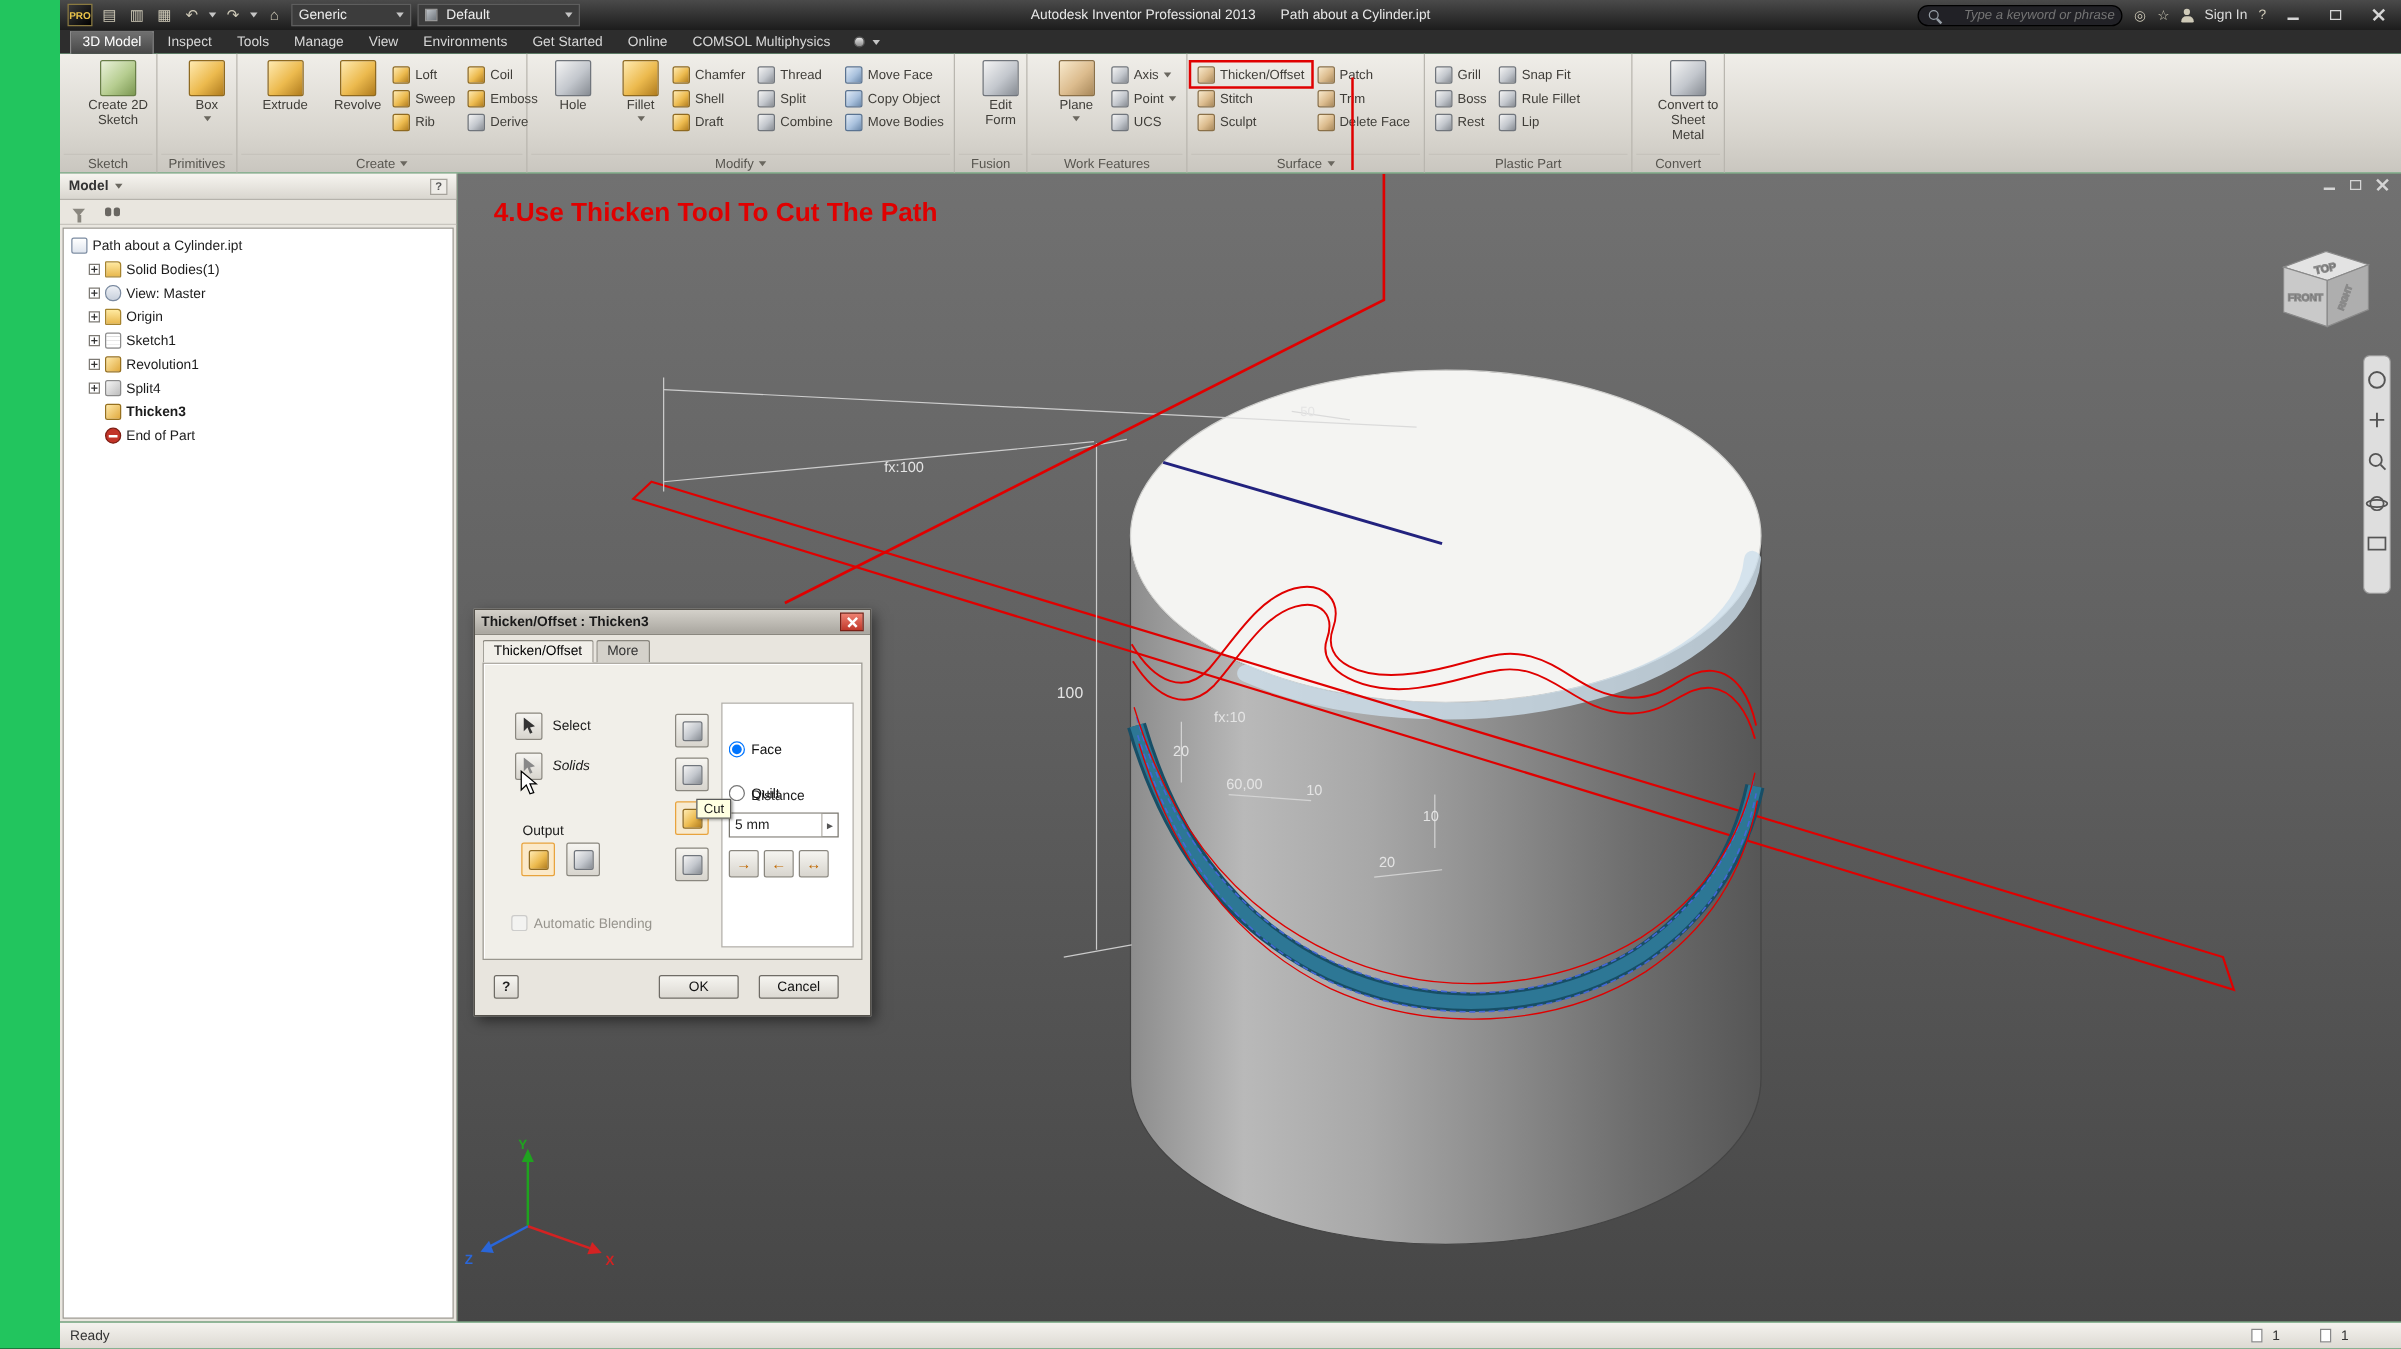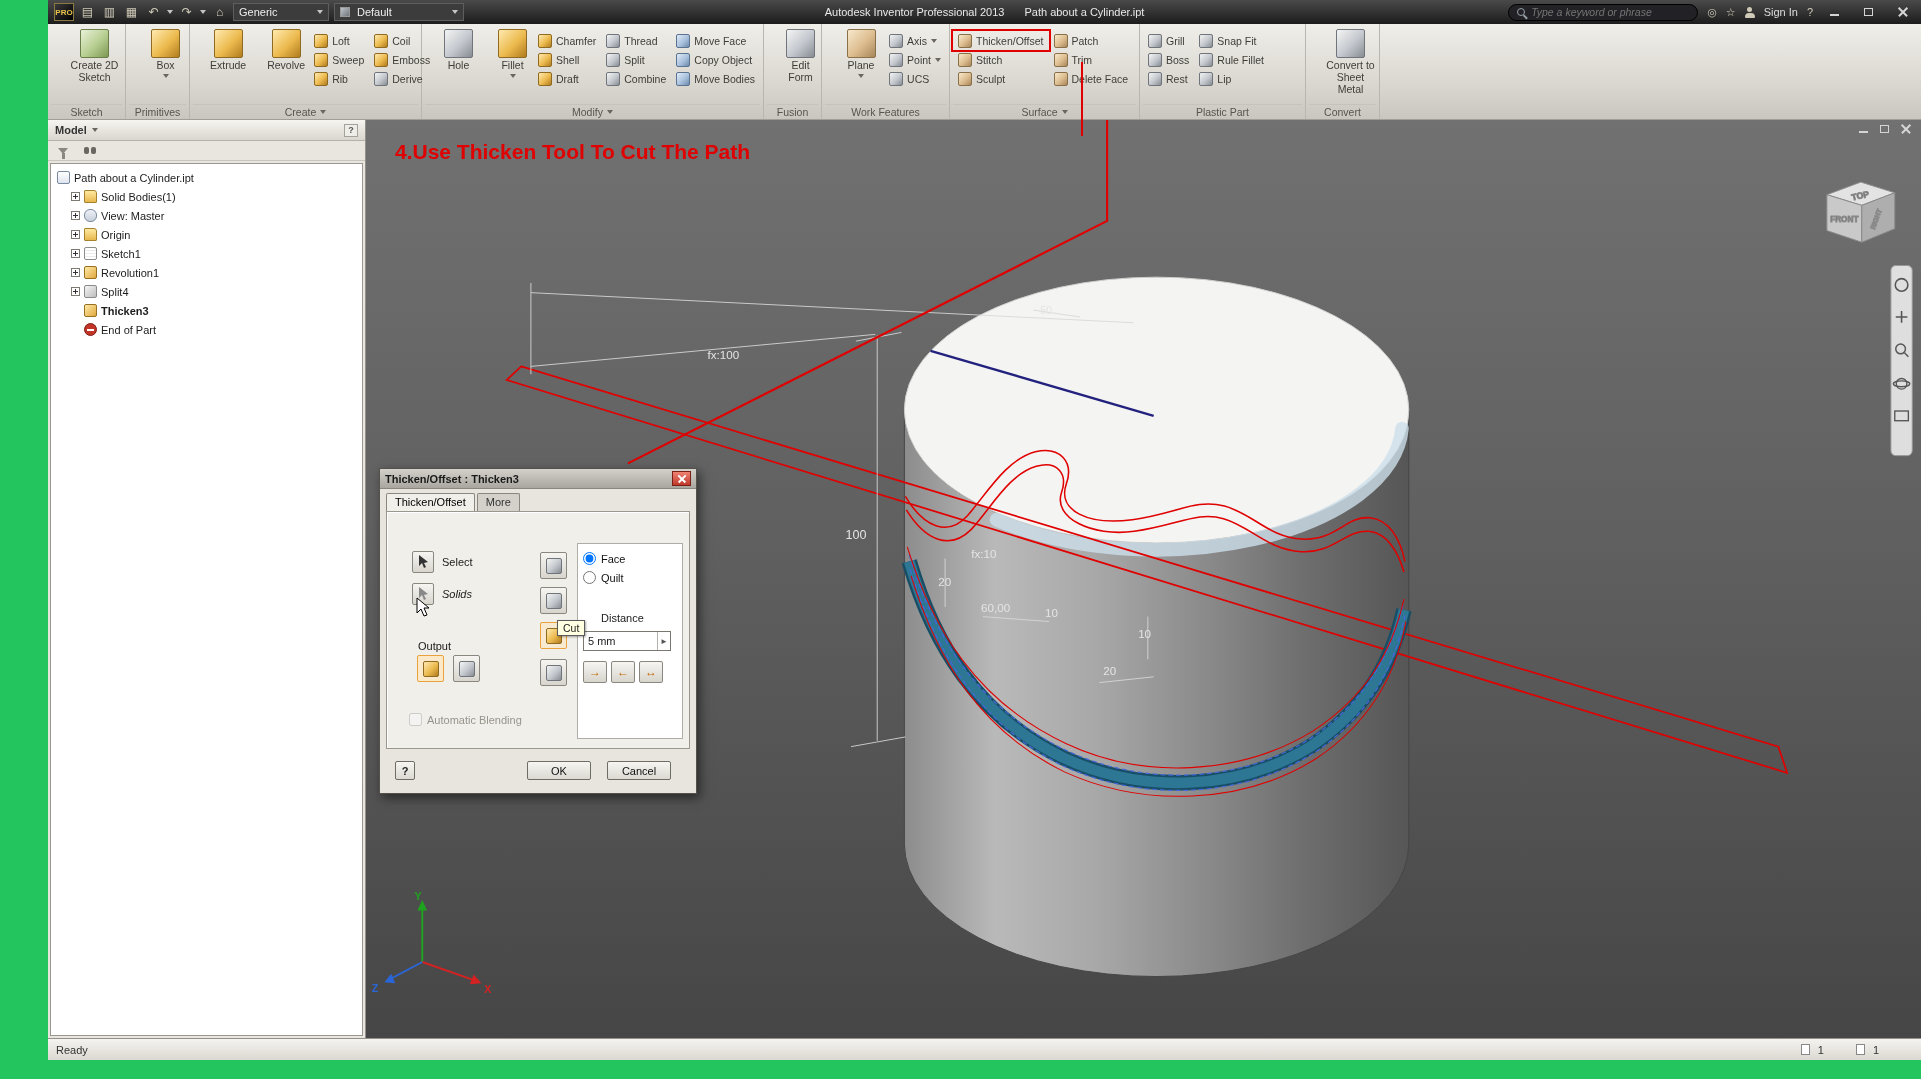--- a/index.html
+++ b/index.html
@@ -9,21 +9,21 @@
 
 .titlebar{height:24px;background:linear-gradient(#4a4a4a,#1c1c1c);display:flex;align-items:center;color:#ddd;font-size:11px;padding:0 6px;gap:5px;position:relative;}
 .app-logo{width:20px;height:18px;background:linear-gradient(135deg,#3a3a3a,#000);border:1px solid #8a7a40;color:#e8c24a;font-size:8px;font-weight:bold;display:flex;align-items:center;justify-content:center;}
 .qat-icon{width:17px;height:18px;display:flex;align-items:center;justify-content:center;color:#cfcab8;font-size:12px;cursor:default;}
 .combo{height:18px;background:#3c3c3c;border:1px solid #5e5e5e;display:flex;align-items:center;padding:0 5px;gap:7px;color:#eee;}
 .swatch{width:10px;height:10px;background:linear-gradient(135deg,#bfc4c9,#70767c);border:1px solid #999;}
 .dd{width:0;height:0;border-left:3.5px solid transparent;border-right:3.5px solid transparent;border-top:4px solid #6a675f;}
 .dd.light{border-top-color:#c5c5c5;}
 .tb-title{position:absolute;left:0;right:0;text-align:center;font-size:11px;color:#e8e8e8;pointer-events:none;display:flex;justify-content:center;gap:20px;}
 .tb-right{margin-left:auto;display:flex;align-items:center;gap:9px;z-index:2;}
-.searchbox{width:190px;height:17px;background:#212126;border:1px solid #000;border-radius:9px;display:flex;align-items:center;padding:0 8px;gap:6px;}
+.searchbox{width:164px;height:17px;background:#212126;border:1px solid #000;border-radius:9px;display:flex;align-items:center;padding:0 8px;gap:20px;}
 .searchbox input{flex:1;background:transparent;border:none;outline:none;color:#9a9a9a;font-style:italic;font-size:10.5px;}
 .ic-mag{width:8px;height:8px;border:1.5px solid #98a0a8;border-radius:50%;position:relative;flex:none;}
 .ic-mag::after{content:"";position:absolute;width:5px;height:1.5px;background:#98a0a8;transform:rotate(45deg);right:-4px;bottom:-2px;}
 .tb-ico{color:#cfcab8;font-size:11px;}
 .ic-user{position:relative;width:10px;height:11px;}
 .ic-user::before{content:"";position:absolute;left:2.5px;top:0;width:5px;height:5px;border-radius:50%;background:#cfcab8;}
 .ic-user::after{content:"";position:absolute;left:0;bottom:0;width:10px;height:5px;border-radius:4px 4px 1px 1px;background:#cfcab8;}
 .winbtn{width:25px;height:17px;display:flex;align-items:center;justify-content:center;}
 .ic-min{width:9px;height:9px;position:relative;}
 .ic-min::after{content:"";position:absolute;left:0;right:0;bottom:1px;height:2px;background:#d5d5d5;}
@@ -111,21 +111,21 @@
 .dlg-tip{position:absolute;background:#ffffe1;border:1px solid #5a5a5a;padding:1px 5px;font-size:10.5px;z-index:25;box-shadow:1px 1px 2px rgba(0,0,0,.35);}
 .dlg-lbl{position:absolute;font-size:11px;color:#1a1a1a;}
 .wbox{position:absolute;background:#fff;border:1px solid #b0ada6;}
 .dist-input{position:absolute;display:flex;background:#fff;border:1px solid #7a776f;}
 .dist-input input{flex:1;border:none;outline:none;font-size:11px;padding:2px 4px;width:60px;color:#222;background:#fff;}
 .dist-fly{width:13px;display:flex;align-items:center;justify-content:center;border-left:1px solid #b5b2ab;color:#555;font-size:8px;}
 .flip-btn{position:absolute;width:24px;height:22px;background:linear-gradient(#f6f5f1,#d8d5ce);border:1px solid #8a877f;border-radius:2px;display:flex;align-items:center;justify-content:center;color:#c06800;font-weight:bold;font-size:12px;}
 .dlg-btn{position:absolute;width:64px;height:19px;background:linear-gradient(#f6f5f1,#dcd9d2);border:1px solid #6f6c66;border-radius:2px;font-size:11px;display:flex;align-items:center;justify-content:center;color:#111;}
 .help-btn{position:absolute;width:20px;height:19px;background:linear-gradient(#f6f5f1,#dcd9d2);border:1px solid #6f6c66;border-radius:2px;font-weight:bold;display:flex;align-items:center;justify-content:center;color:#222;}
 .chk{position:absolute;display:flex;align-items:center;gap:5px;color:#97948d;}
-.radio-row{display:flex;align-items:center;gap:5px;font-size:11px;color:#111;margin-bottom:6px;}
+.radio-row{display:flex;align-items:center;gap:5px;font-size:11px;color:#111;margin-bottom:6px;margin-top:22px;}
 .micro-icon{width:16px;height:16px;border-radius:2px;}
 
 
 .statusbar{height:22px;background:linear-gradient(#f5f3ef,#dcd9d2);border-top:1px solid #94918a;display:flex;align-items:center;font-size:11px;color:#333;padding:0 8px;}
 .sb-right{margin-left:auto;display:flex;align-items:center;gap:8px;padding-right:34px;}
 .sb-doc{width:9px;height:11px;background:#fff;border:1px solid #888;}
 .sb-gap{width:16px;}
 </style>
 </head>
 <body>
@@ -172,20 +172,35 @@
         </span>
       <span class="winbtn">
           <span class="ic-max"></span>
         </span>
       <span class="winbtn">
           <span class="ic-close"></span>
         </span>
     </div>
   </div>
 
+  <div class="tabrow">
+    <div class="tab active">3D Model</div>
+    <div class="tab">Inspect</div>
+    <div class="tab">Tools</div>
+    <div class="tab">Manage</div>
+    <div class="tab">View</div>
+    <div class="tab">Environments</div>
+    <div class="tab">Get Started</div>
+    <div class="tab">Online</div>
+    <div class="tab">COMSOL Multiphysics</div>
+    <div class="tabrow-end">
+      <span class="rib-opt-dot"></span>
+      <span class="dd light"></span>
+    </div>
+  </div>
 
   <div class="ribbon">
 
     <div class="panel" style="width:78px">
       <div class="panel-body" style="justify-content:center">
         <div class="bigbtn">
           <span class="icon32 i-green"></span>
           <span>Create 2D Sketch</span>
         </div>
       </div>

